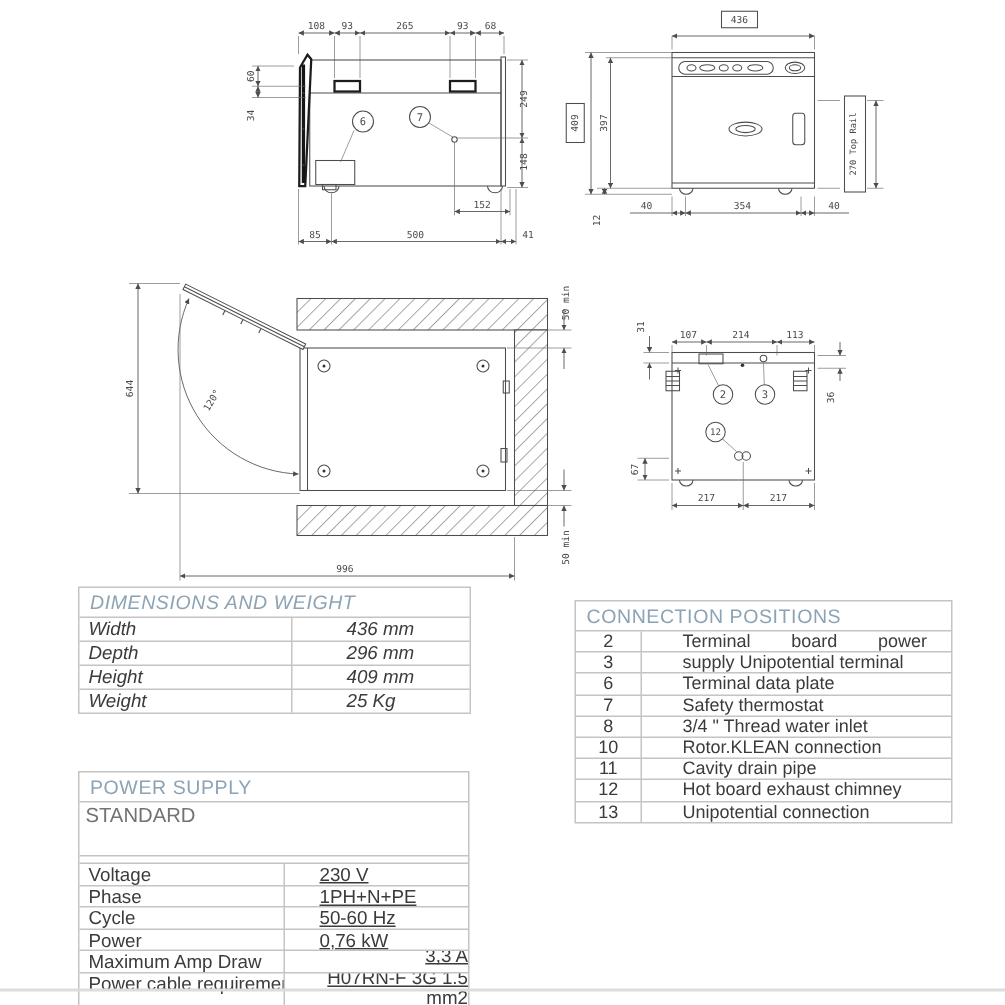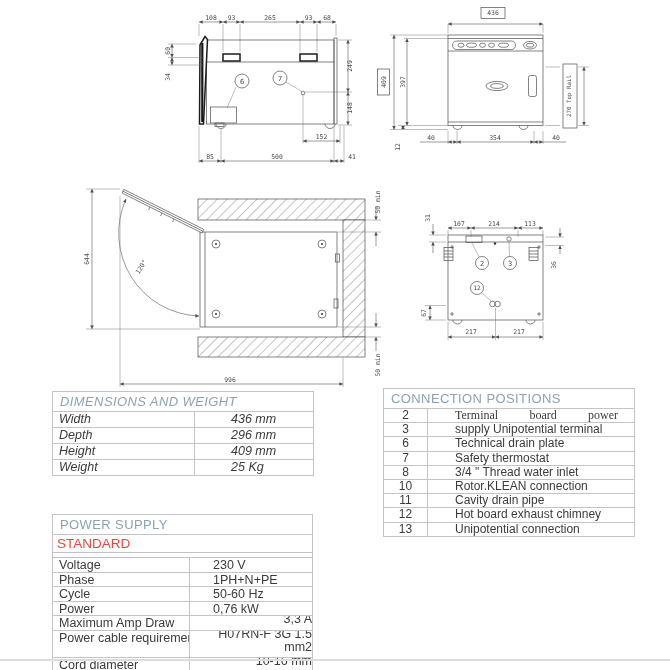--- a/index.html
+++ b/index.html
@@ -24,46 +24,46 @@
   .dtxt{font:6.4px "DejaVu Sans Mono",monospace;fill:#4a4a4a;text-anchor:middle;}
   .ctxt{font:7px "DejaVu Sans Mono",monospace;fill:#4a4a4a;text-anchor:middle;}
   .dot{fill:#333;stroke:none;}
   
   .spec{position:absolute;border:1px solid var(--border);background:#fff;font-size:12.5px;}
   .spec .title{
     color:var(--header-blue);font-size:13px;letter-spacing:.4px;
     padding:2px 0 2px 7px;border-bottom:1px solid var(--border);
   }
   .spec .subtitle{
-    color:#ef4444;font-size:13.5px;padding:1px 0 1px 4px;border-bottom:1px solid var(--border);
+    color:#737373;font-size:13.5px;padding:1px 0 19px 4px;border-bottom:1px solid var(--border);
   }
   .spec .spacer{height:4px;border-bottom:1px solid var(--border);}
   .spec table{border-collapse:collapse;width:100%;table-layout:fixed;}
   .spec td{
     border-bottom:1px solid var(--border);padding:0 0 0 6px;vertical-align:top;
     line-height:15px;overflow:hidden;white-space:nowrap;
   }
   .spec tr:last-child td{border-bottom:none;}
   
   #dims-table{left:52px;top:391px;width:260px;font-style:italic;}
   #dims-table td:first-child{width:135px;border-right:1px solid var(--border);}
   #dims-table td:last-child{padding-left:36px;}
   
-  #conn-table{left:383px;top:388px;width:250px;}
+  #conn-table{left:383px;top:400px;width:250px;}
   #conn-table td{line-height:13.2px;font-size:12px;}
   #conn-table td:first-child{width:43px;text-align:center;border-right:1px solid var(--border);padding:0;}
   #conn-table td:last-child{padding-left:27px;}
   #conn-table tr:first-child td:last-child{
-    text-align:justify;text-align-last:justify;padding-right:16px;white-space:normal;font-family:Liberation Serif, serif;
+    text-align:justify;text-align-last:justify;padding-right:16px;white-space:normal;
   }
   
   #power-table{left:52px;top:514px;width:259px;}
   #power-table td{line-height:12.6px;padding-top:1px;}
   #power-table td:first-child{width:130px;border-right:1px solid var(--border);}
-  #power-table td:last-child{padding-left:23px;white-space:normal;}
+  #power-table td:last-child{padding-left:23px;white-space:normal;text-decoration:underline;}
   #power-table tr:nth-child(n+5) td:last-child span{position:relative;top:-4px;display:block;text-align:right;}
   #bottom-rule{position:absolute;left:0;top:659px;width:670px;height:2px;background:#dcdcdc;}
 </style>
 </head>
 <body>
 
 <div id="page">
 
   <svg width="0" height="0" style="position:absolute">
     <defs>
@@ -404,21 +404,21 @@
           <tr>
             <td><span>2</span></td>
             <td><span>Terminal board power</span></td>
           </tr>
           <tr>
             <td><span>3</span></td>
             <td><span>supply Unipotential terminal</span></td>
           </tr>
           <tr>
             <td><span>6</span></td>
-            <td><span>Technical drain plate</span></td>
+            <td><span>Terminal data plate</span></td>
           </tr>
           <tr>
             <td><span>7</span></td>
             <td><span>Safety thermostat</span></td>
           </tr>
           <tr>
             <td><span>8</span></td>
             <td><span>3/4 " Thread water inlet</span></td>
           </tr>
           <tr>

